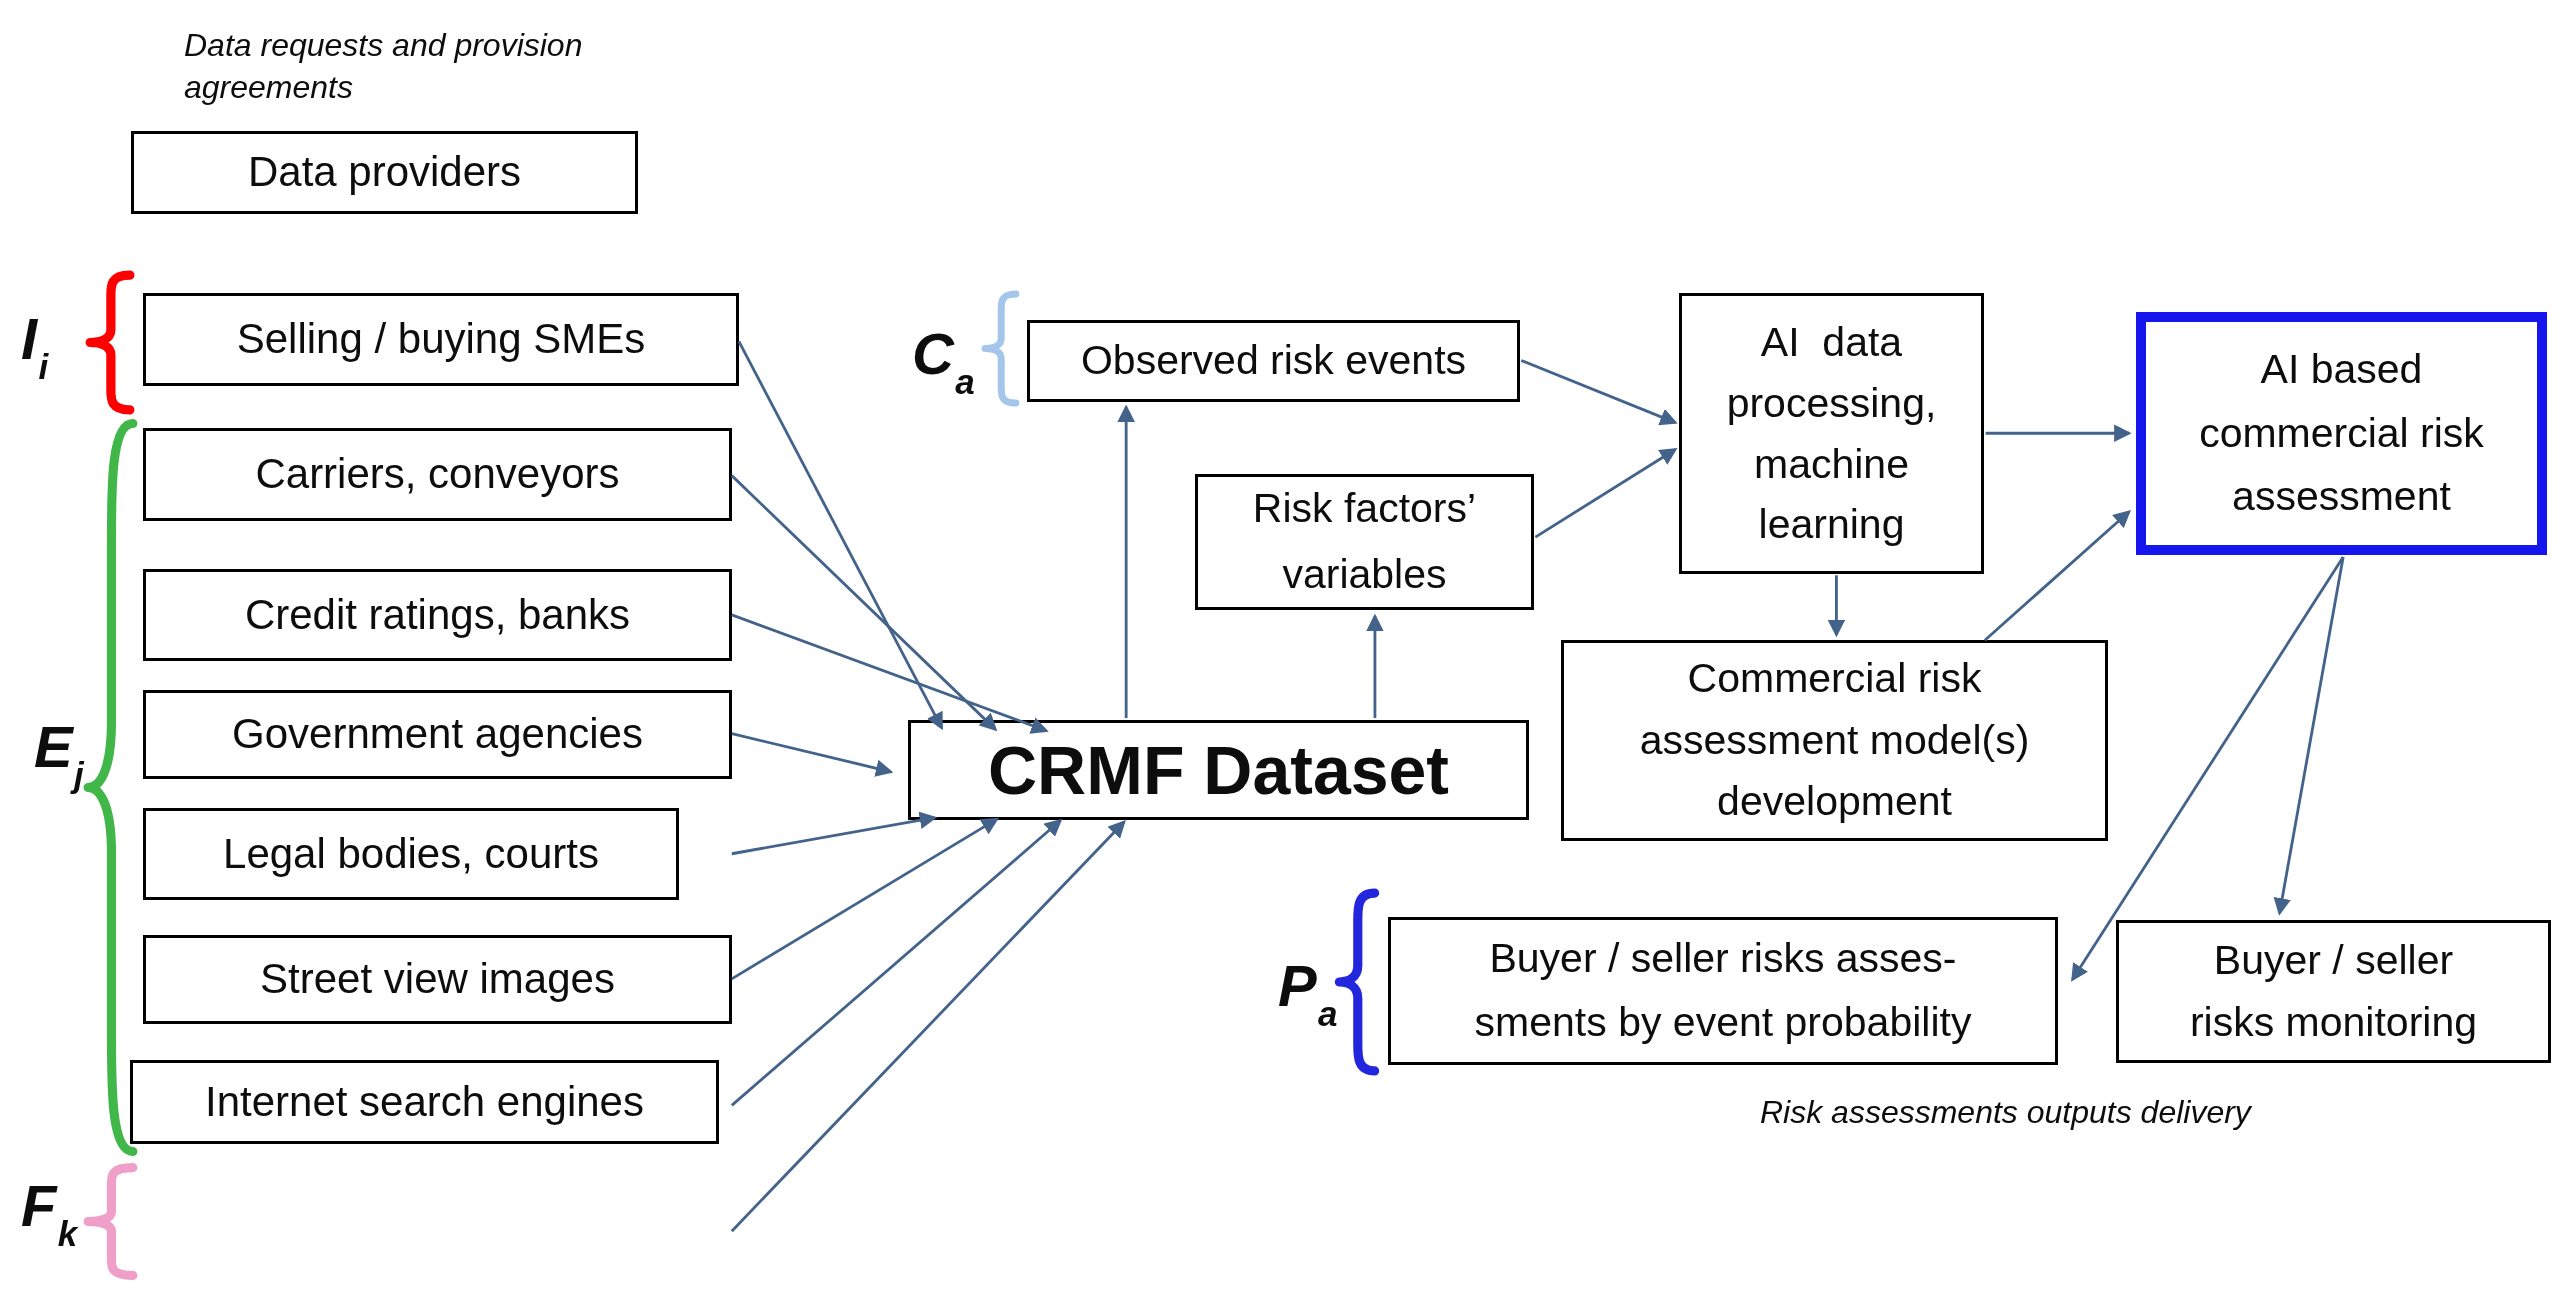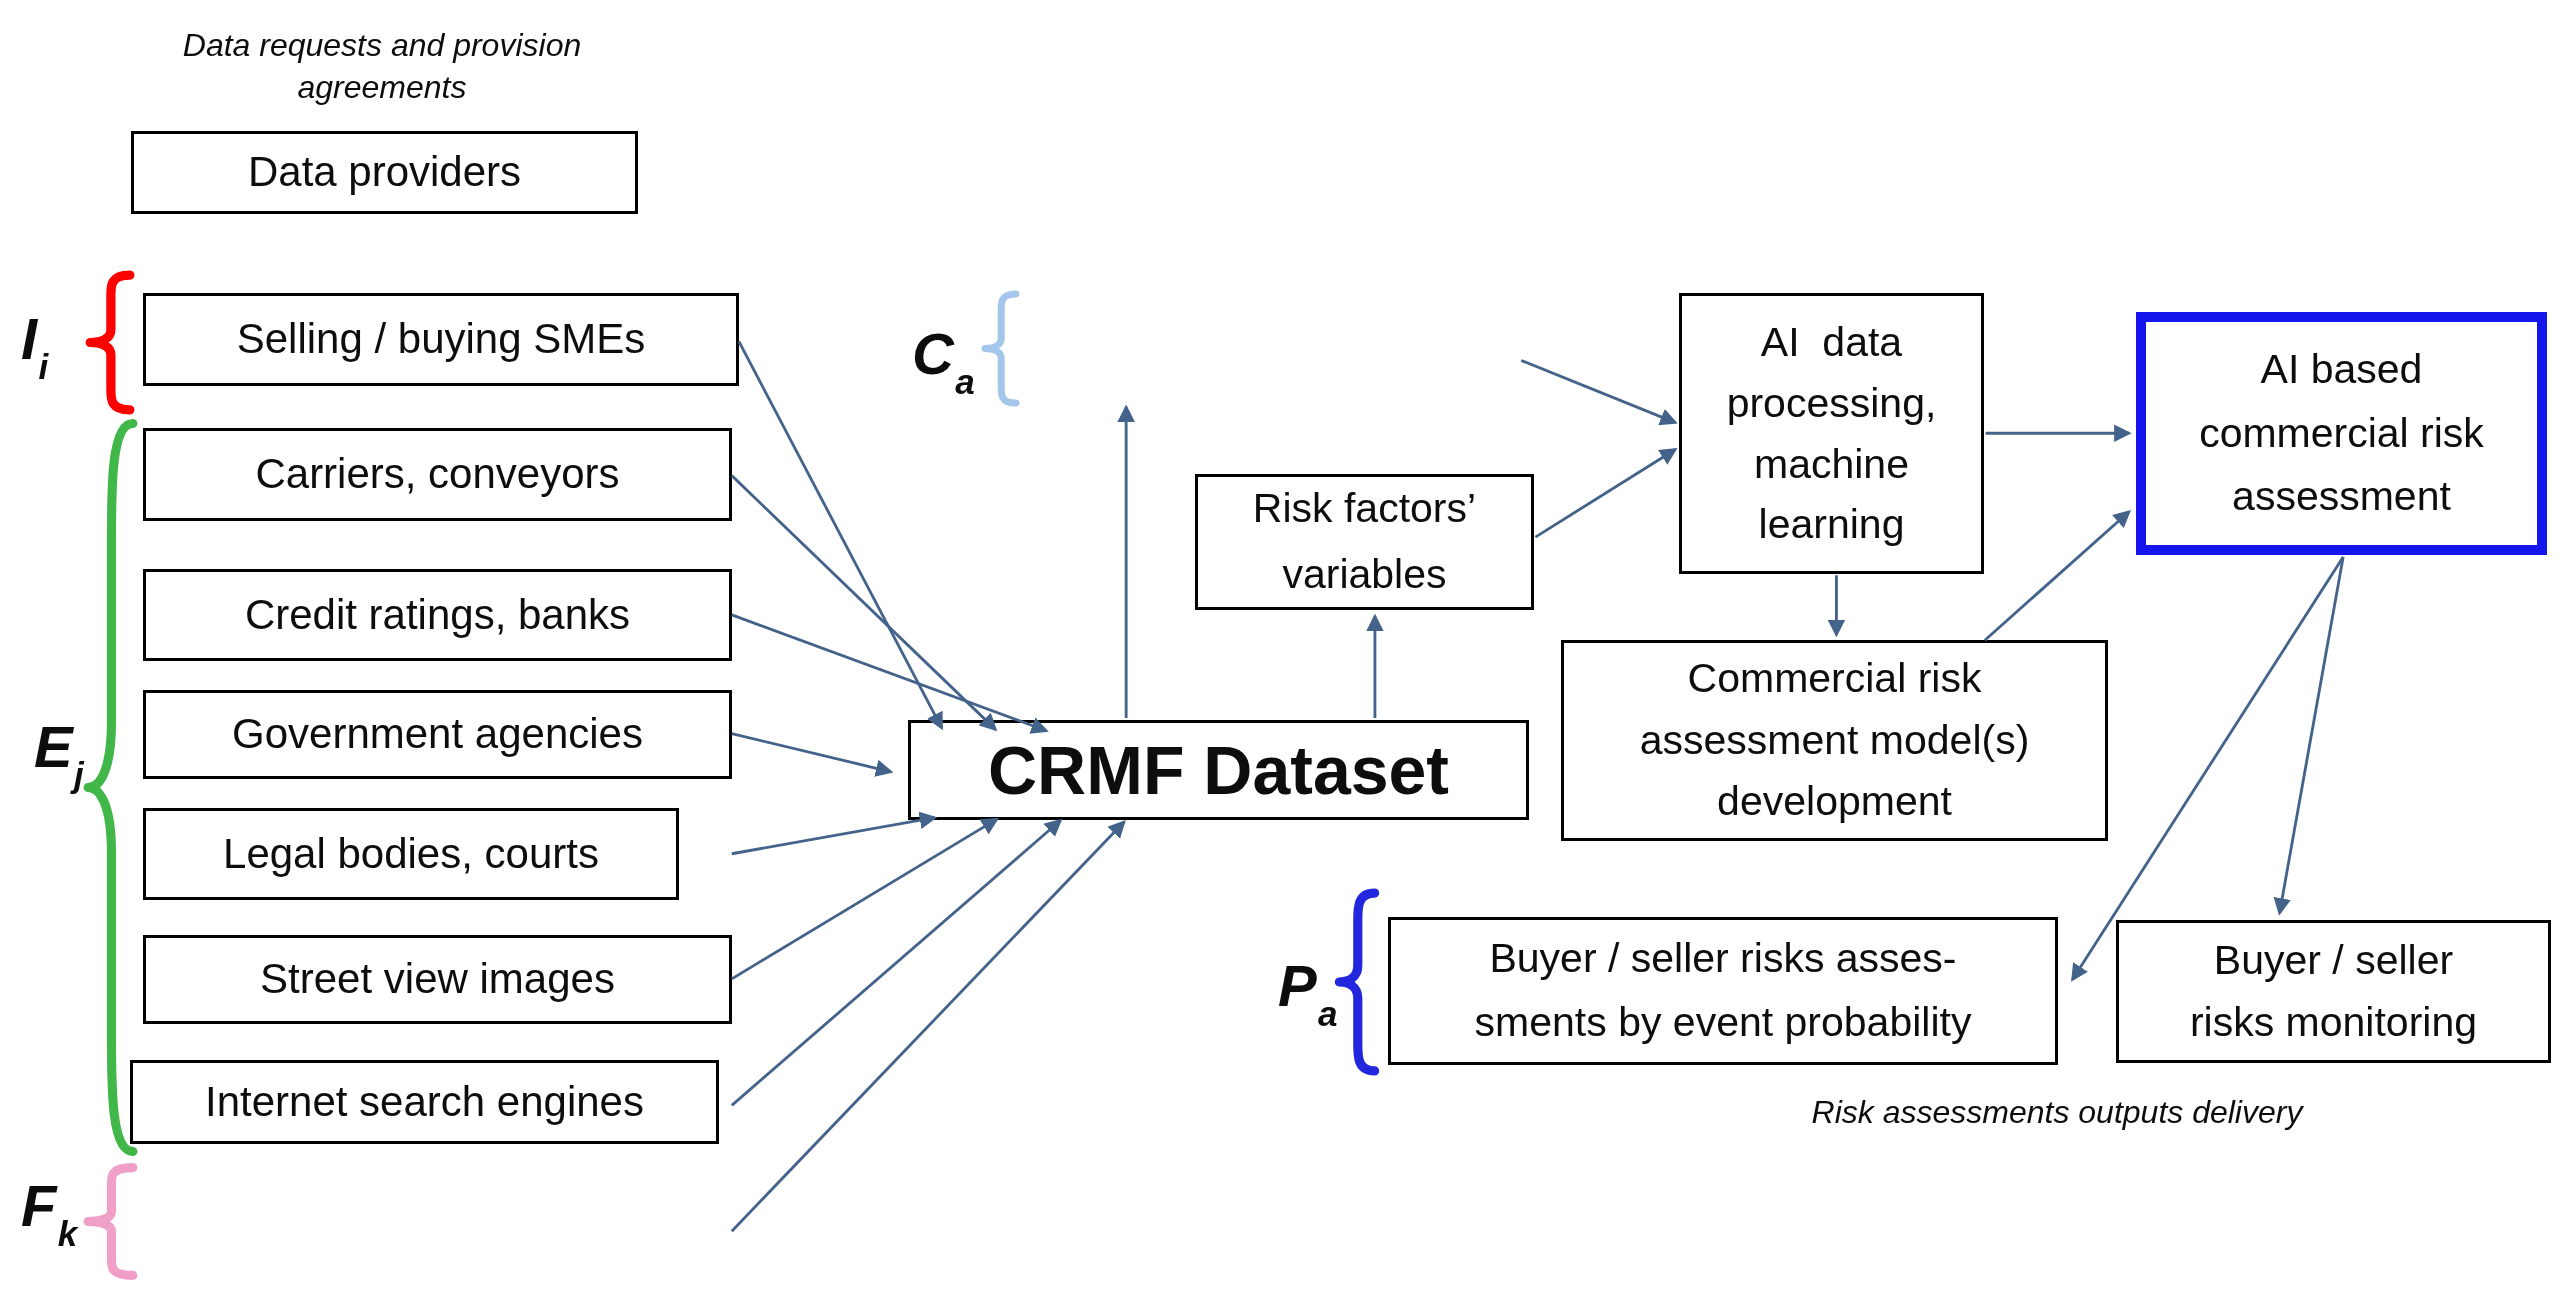--- a/index.html
+++ b/index.html
@@ -6,21 +6,21 @@
   .stage{position:relative;width:2576px;height:1299px;background:#ffffff;
          font-family:"Liberation Sans",sans-serif;color:#0d0d0d;overflow:hidden;}
   .box{position:absolute;box-sizing:border-box;background:#ffffff;border:3.5px solid #000000;
        display:flex;flex-direction:column;align-items:center;justify-content:center;
        text-align:center;font-size:41px;line-height:1.45;z-index:2;}
   .box .line{display:block;white-space:pre;}
   .leftcol{font-size:42px;}
   .crmf{font-size:68px;font-weight:bold;}
   .highlight{border:10px solid #1515ee;}
   .caption{position:absolute;font-style:italic;font-size:32px;line-height:1.3;
-           text-align:center;z-index:2;}
+           z-index:2;margin-left:7px;}
   .glabel{position:absolute;font-weight:bold;font-style:italic;font-size:58px;z-index:2;}
   .glabel .sub{font-size:35px;position:relative;top:20px;left:1.4px;}
   .brace{position:absolute;z-index:2;overflow:visible;}
   .arrows{position:absolute;left:0;top:0;z-index:3;pointer-events:none;}
 </style>
 </head>
 <body>
 
 <div class="stage">
 
@@ -54,20 +54,21 @@
       <path fill="none" stroke-width="13" stroke-linecap="round" stroke-linejoin="round" stroke="#f0a0c8" d="M 67 3 C 36.4 3, 36.4 14.080000000000002, 36.4 25.6 L 36.4 65.6 C 36.4 76.8, 18.2 80, 3 80 C 18.2 80, 36.4 83.2, 36.4 94.39999999999999 L 36.4 134.4 C 36.4 145.92, 36.4 157, 67 157"></path>
     </svg>
   <svg class="brace" style="left:983px;top:291px;" width="35" height="115" viewBox="0 0 50 162">
       <path fill="none" stroke-width="10" stroke-linecap="round" stroke-linejoin="round" stroke="#a3c6ea" d="M 47 3 C 26 3, 26 14.256000000000002, 26 25.92 L 26 66.42 C 26 77.75999999999999, 13 81, 3 81 C 13 81, 26 84.24000000000001, 26 95.58 L 26 136.07999999999998 C 26 147.744, 26 159, 47 159"></path>
     </svg>
   <svg class="brace" style="left:1337px;top:891px;" width="40" height="182" viewBox="0 0 56 258">
       <path fill="none" stroke-width="13" stroke-linecap="round" stroke-linejoin="round" stroke="#2227dd" d="M 53 3 C 29.12 3, 29.12 22.704000000000004, 29.12 41.28 L 29.12 105.77999999999999 C 29.12 123.83999999999999, 14.56 129, 3 129 C 14.56 129, 29.12 134.16, 29.12 152.22 L 29.12 216.72 C 29.12 235.296, 29.12 255, 53 255"></path>
     </svg>
 
   <div class="box crmf" style="left:896px;top:720px;width:621px;height:100px;margin-left:12px;">CRMF Dataset</div>
+  <div class="box" style="left:1027px;top:320px;width:493px;height:82px;">Observed risk events</div>
   <div class="box" style="left:1195px;top:474px;width:339px;height:136px;line-height:1.6;">
     <span class="line">Risk factors’</span>
     <span class="line">variables</span>
   </div>
   <div class="box" style="left:1679px;top:293px;width:305px;height:281px;line-height:1.48;">
     <span class="line">AI  data</span>
     <span class="line">processing,</span>
     <span class="line">machine</span>
     <span class="line">learning</span>
   </div>

